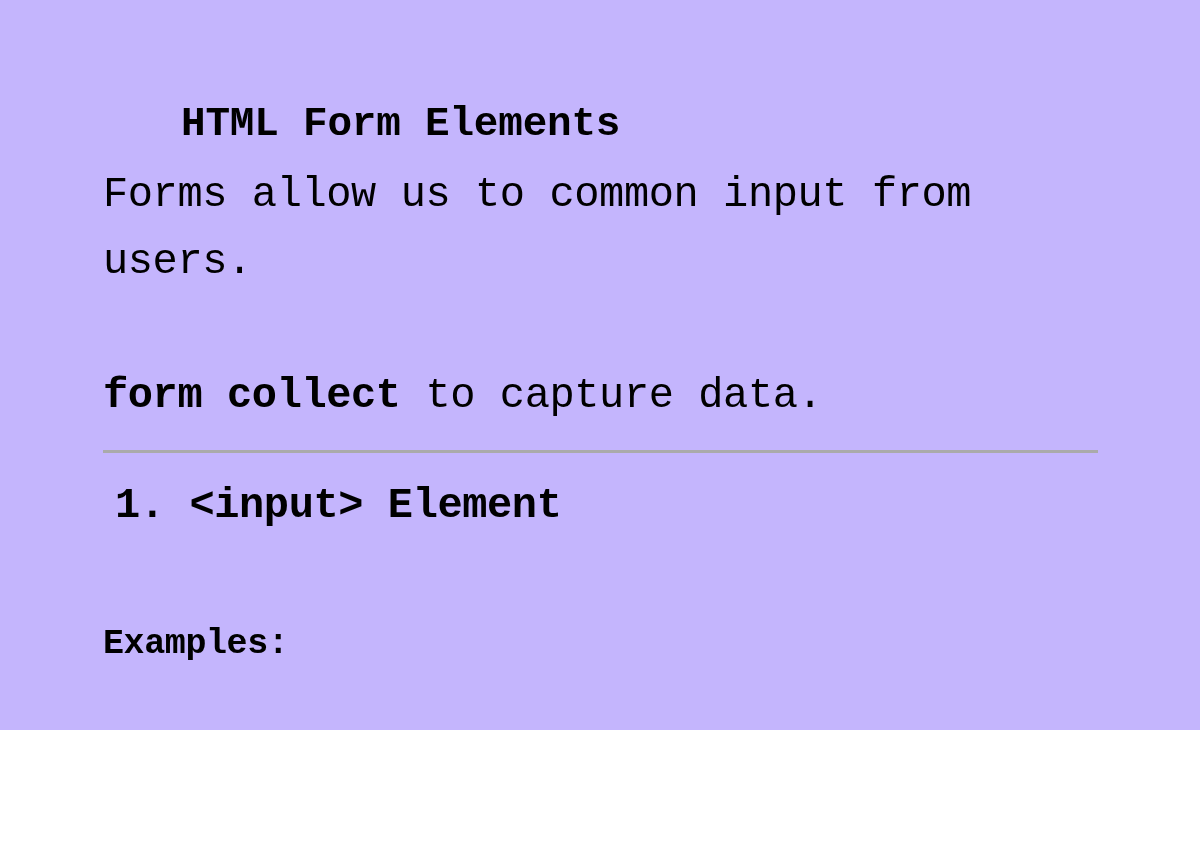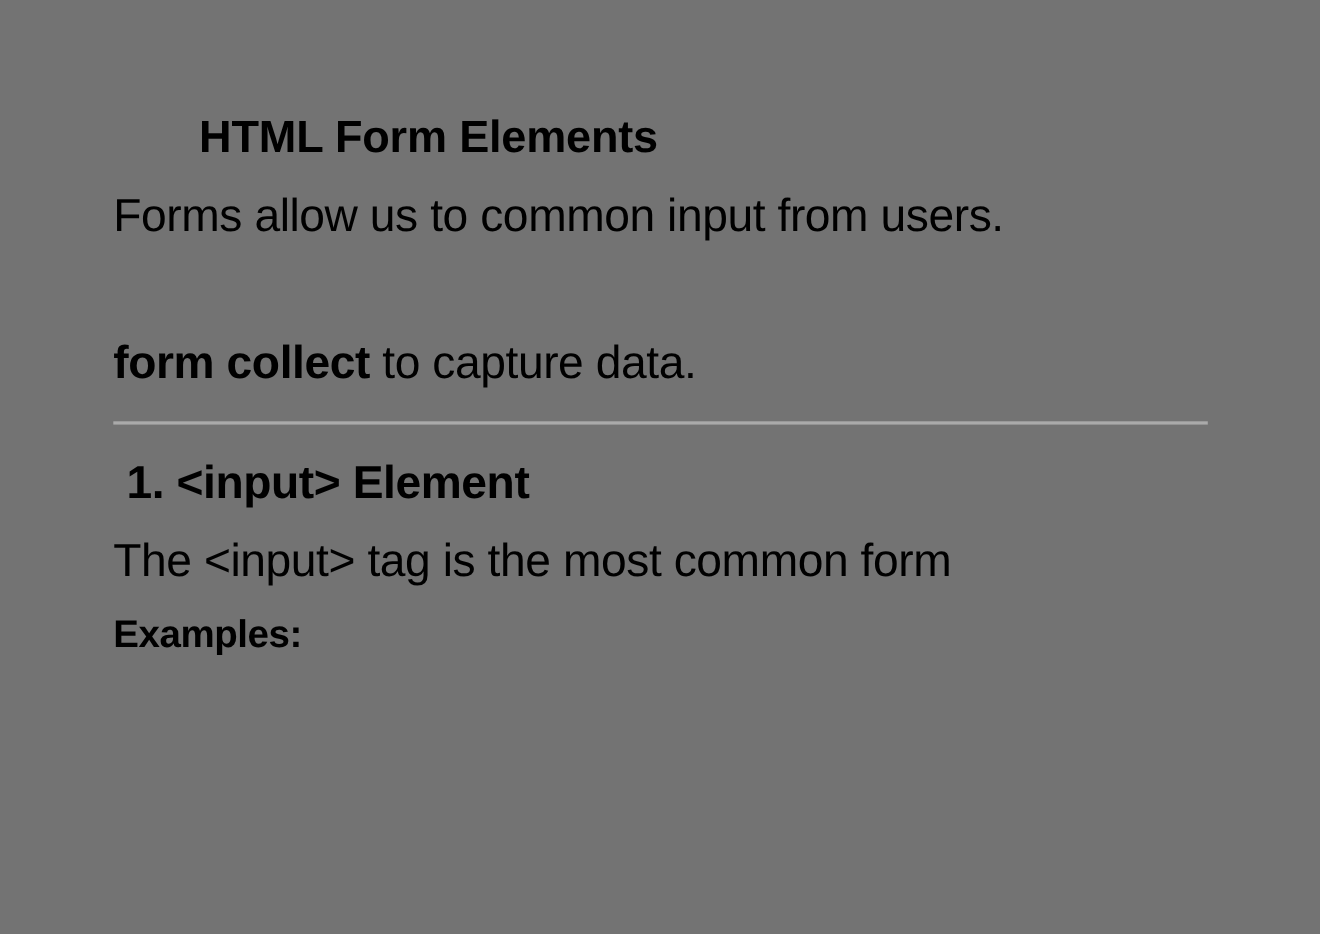--- a/index.html
+++ b/index.html
@@ -10,23 +10,24 @@
   body {
     width: 1200px;
     height: 849px;
     font-family: "Liberation Sans", "DejaVu Sans", sans-serif;
     color: #000000;
     overflow: hidden;
   }
   .slide {
     position: relative;
     width: 1200px;
-    height: 849px;
-    background: #737373;
+    height: 730px;
+    background: #c4b5fd;
     box-sizing: border-box;
+    font-family: Liberation Mono, monospace;
   }
   .content {
     position: absolute;
     left: 103px;
     top: 96px;
     width: 1000px;
   }
   .slide-title {
     font-size: 41px;
     font-weight: bold;
@@ -83,19 +84,19 @@
       <span>Forms allow us to common input from users.</span><br>
       <br>
       <span class="strong">form collect</span><span> to capture data.</span>
     </p>
 
     <hr class="divider">
 
     <h2 class="section-heading">1. &lt;input&gt; Element</h2>
 
     <p class="body-para">
-      <span>The &lt;input&gt; tag is the most common form</span><br>
+      <br>
     </p>
 
     <p class="examples-label">Examples:</p>
 
   </div>
 </div>
 
 </body></html>

